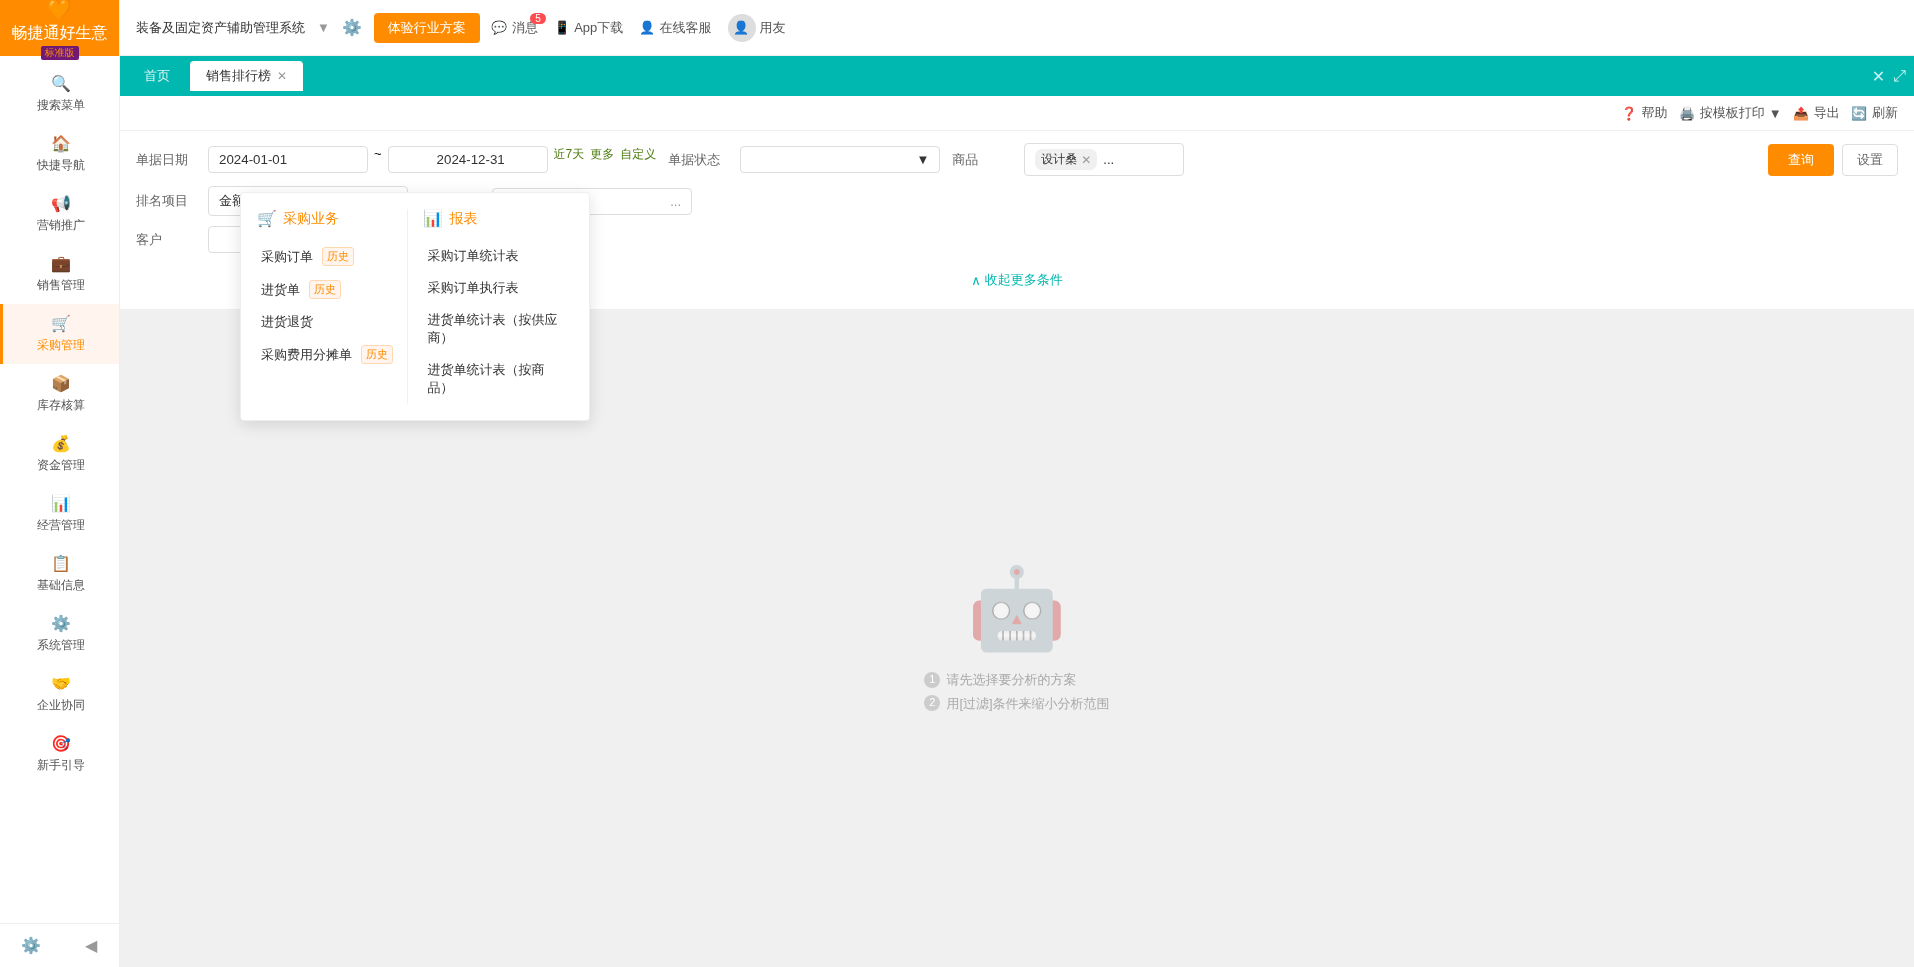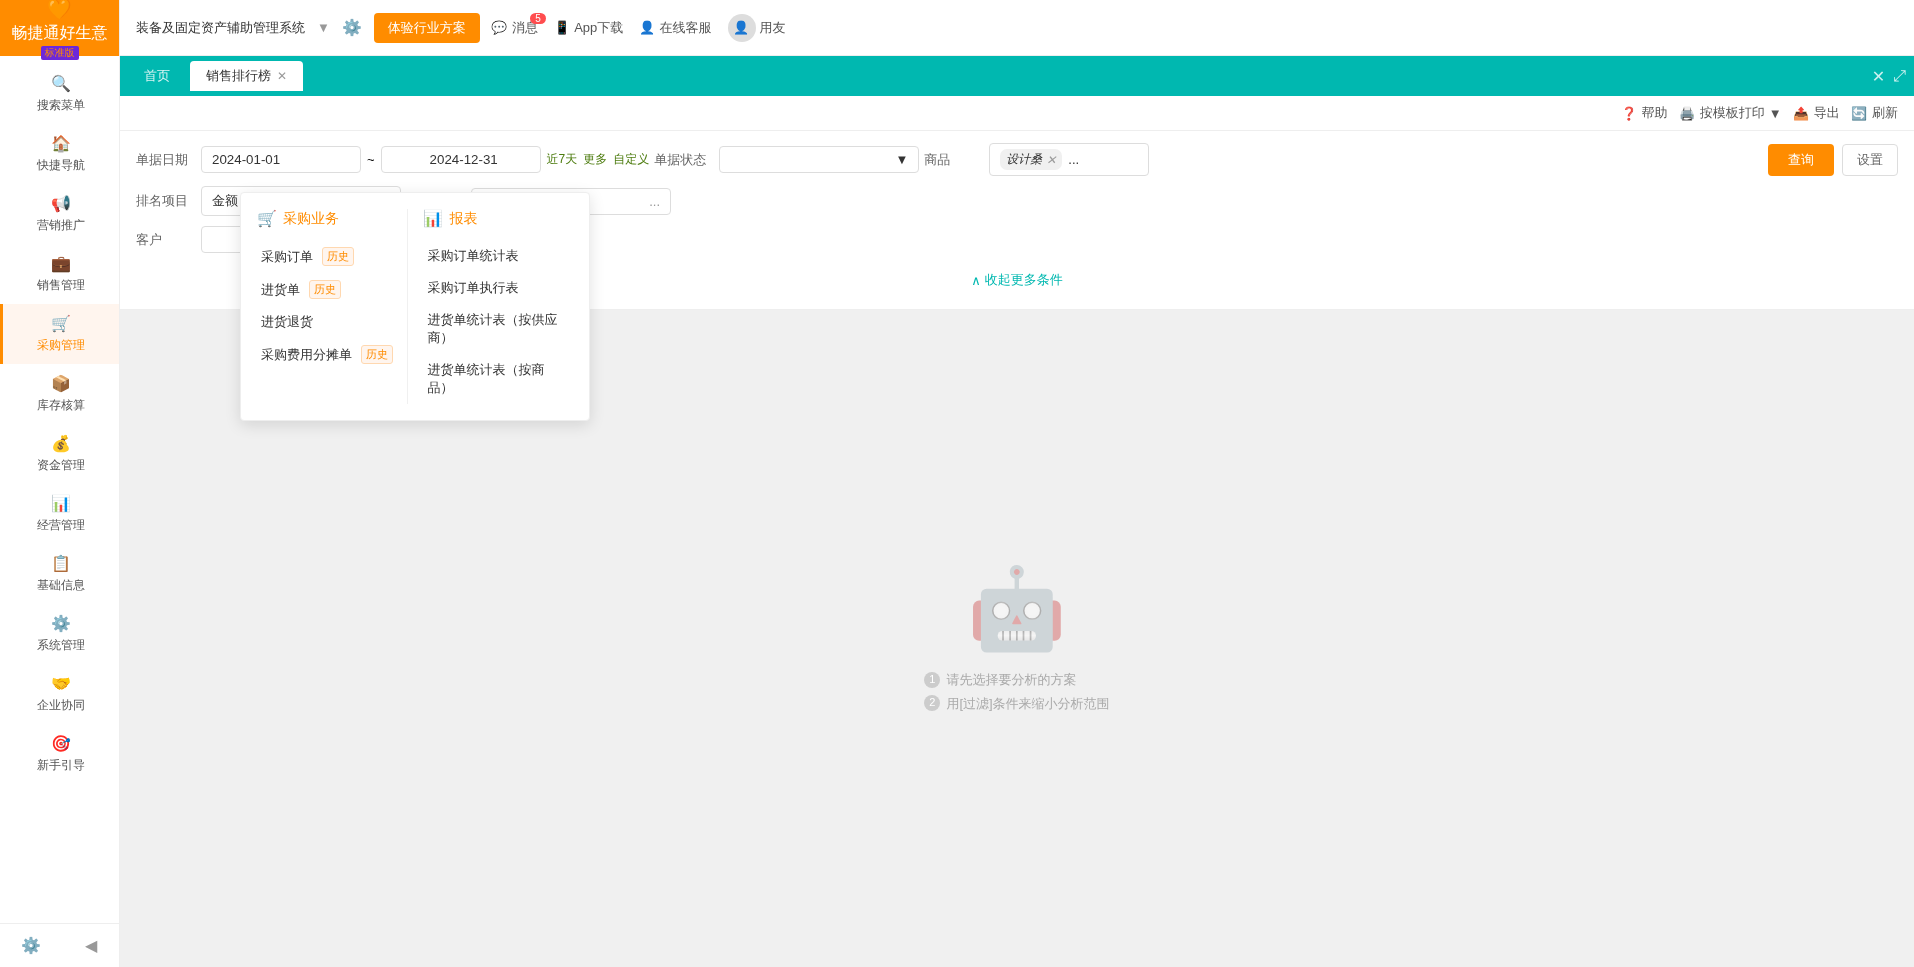--- a/index.html
+++ b/index.html
@@ -26,21 +26,21 @@
       color: #fff;
       font-size: 12px;
       flex-direction: column;
       gap: 2px;
     }
     .sidebar-logo .logo-icon {
       font-size: 20px;
       font-weight: bold;
     }
     .sidebar-logo .logo-badge {
-      background: #6d28d9;
+      background: #701a75;
       color: #ff8c00;
       font-size: 10px;
       padding: 0 4px;
       border-radius: 2px;
     }
     .sidebar-nav {
       flex: 1;
       overflow-y: auto;
       padding: 8px 0;
     }
@@ -202,39 +202,39 @@
 
     
     .filter-bar {
       background: #fff;
       padding: 12px 16px;
       border-bottom: 1px solid #eee;
     }
     .filter-row {
       display: flex;
       align-items: center;
-      gap: 5px;
+      gap: 12px;
       margin-bottom: 10px;
     }
     .filter-row:last-child { margin-bottom: 0; }
     .filter-label {
       color: #666;
       min-width: 60px;
     }
     .filter-input {
       border: 1px solid #ddd;
       border-radius: 4px;
       padding: 5px 10px;
       color: #333;
       background: #fff;
       min-width: 160px;
     }
     .filter-date-range {
       display: flex;
-      align-items: center;
+      align-items: flex-start;
       gap: 6px;
     }
     .date-shortcut {
       color: #4d7c0f;
       cursor: pointer;
       font-size: 12px;
     }
     .filter-select {
       border: 1px solid #ddd;
       border-radius: 4px;
@@ -249,21 +249,20 @@
     }
     .filter-tag {
       background: #f0f0f0;
       border-radius: 7px;
       padding: 2px 6px;
       color: #333;
       font-size: 12px;
       display: flex;
       align-items: center;
       gap: 4px;
-      font-style: italic;
     }
     .filter-tag-close {
       color: #999;
       cursor: pointer;
     }
     .filter-more {
       color: #999;
       cursor: pointer;
     }
     .filter-row-actions {

